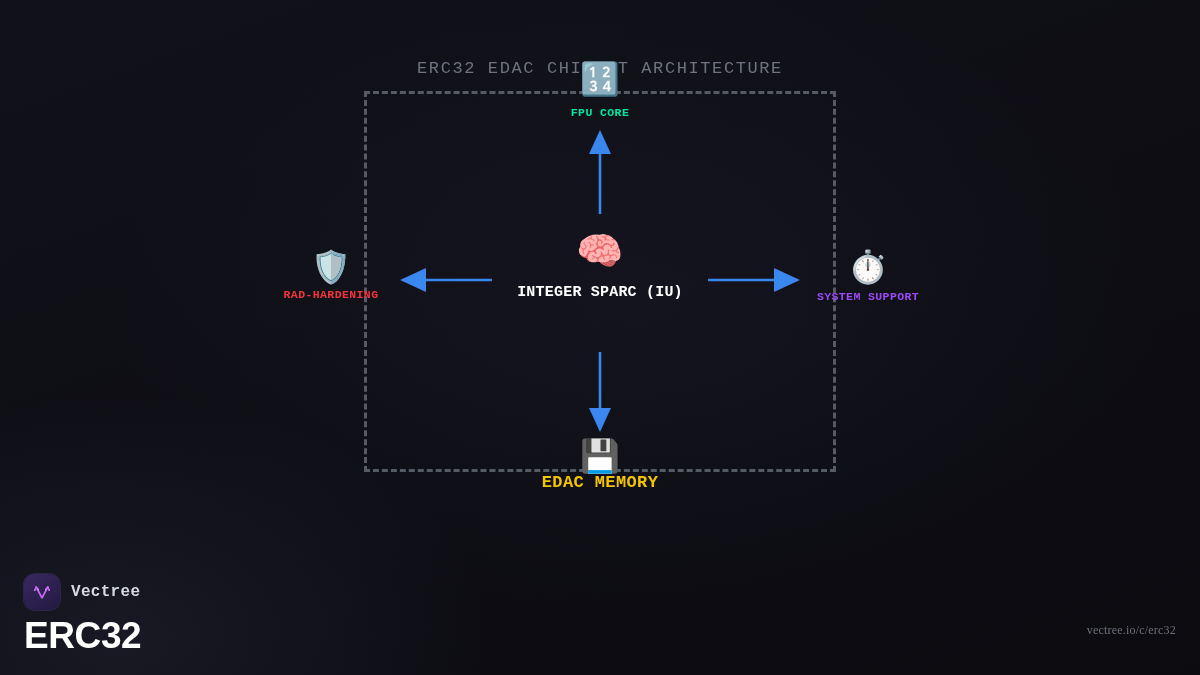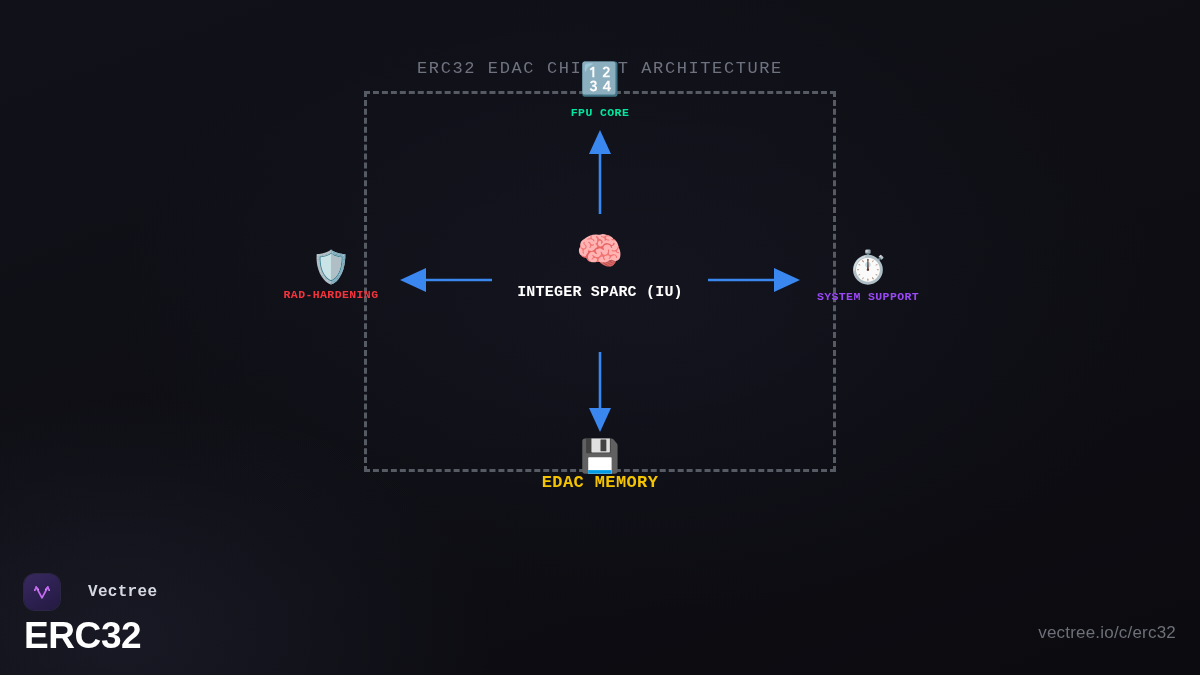--- a/index.html
+++ b/index.html
@@ -127,21 +127,21 @@
 
   
   .brand {
     position: absolute;
     left: 24px;
     top: 574px;
   }
   .brand-row {
     display: flex;
     align-items: center;
-    gap: 28px;
+    gap: 11px;
   }
   .brand-logo {
     width: 36px;
     height: 36px;
     border-radius: 11px;
     background: linear-gradient(150deg, #39295e 0%, #2c2050 55%, #241a42 100%);
     display: flex;
     align-items: center;
     justify-content: center;
     box-shadow: 0 0 0 1px rgba(150,110,230,0.18);
@@ -159,22 +159,22 @@
     font-weight: bold;
     color: #ffffff;
     letter-spacing: -0.4px;
     line-height: 1.05;
   }
 
   .source-url {
     position: absolute;
     right: 24px;
     top: 623px;
-    font-family: Liberation Sans, sans-serif;
-    font-size: 17px;
+    font-family: Liberation Serif, serif;
+    font-size: 12px;
     color: #6d7079;
     letter-spacing: 0.2px;
   }
 </style>
 </head>
 <body>
 
 <div id="stage">
 
   <div class="diagram-title">ERC32 EDAC CHIPSET ARCHITECTURE</div>

